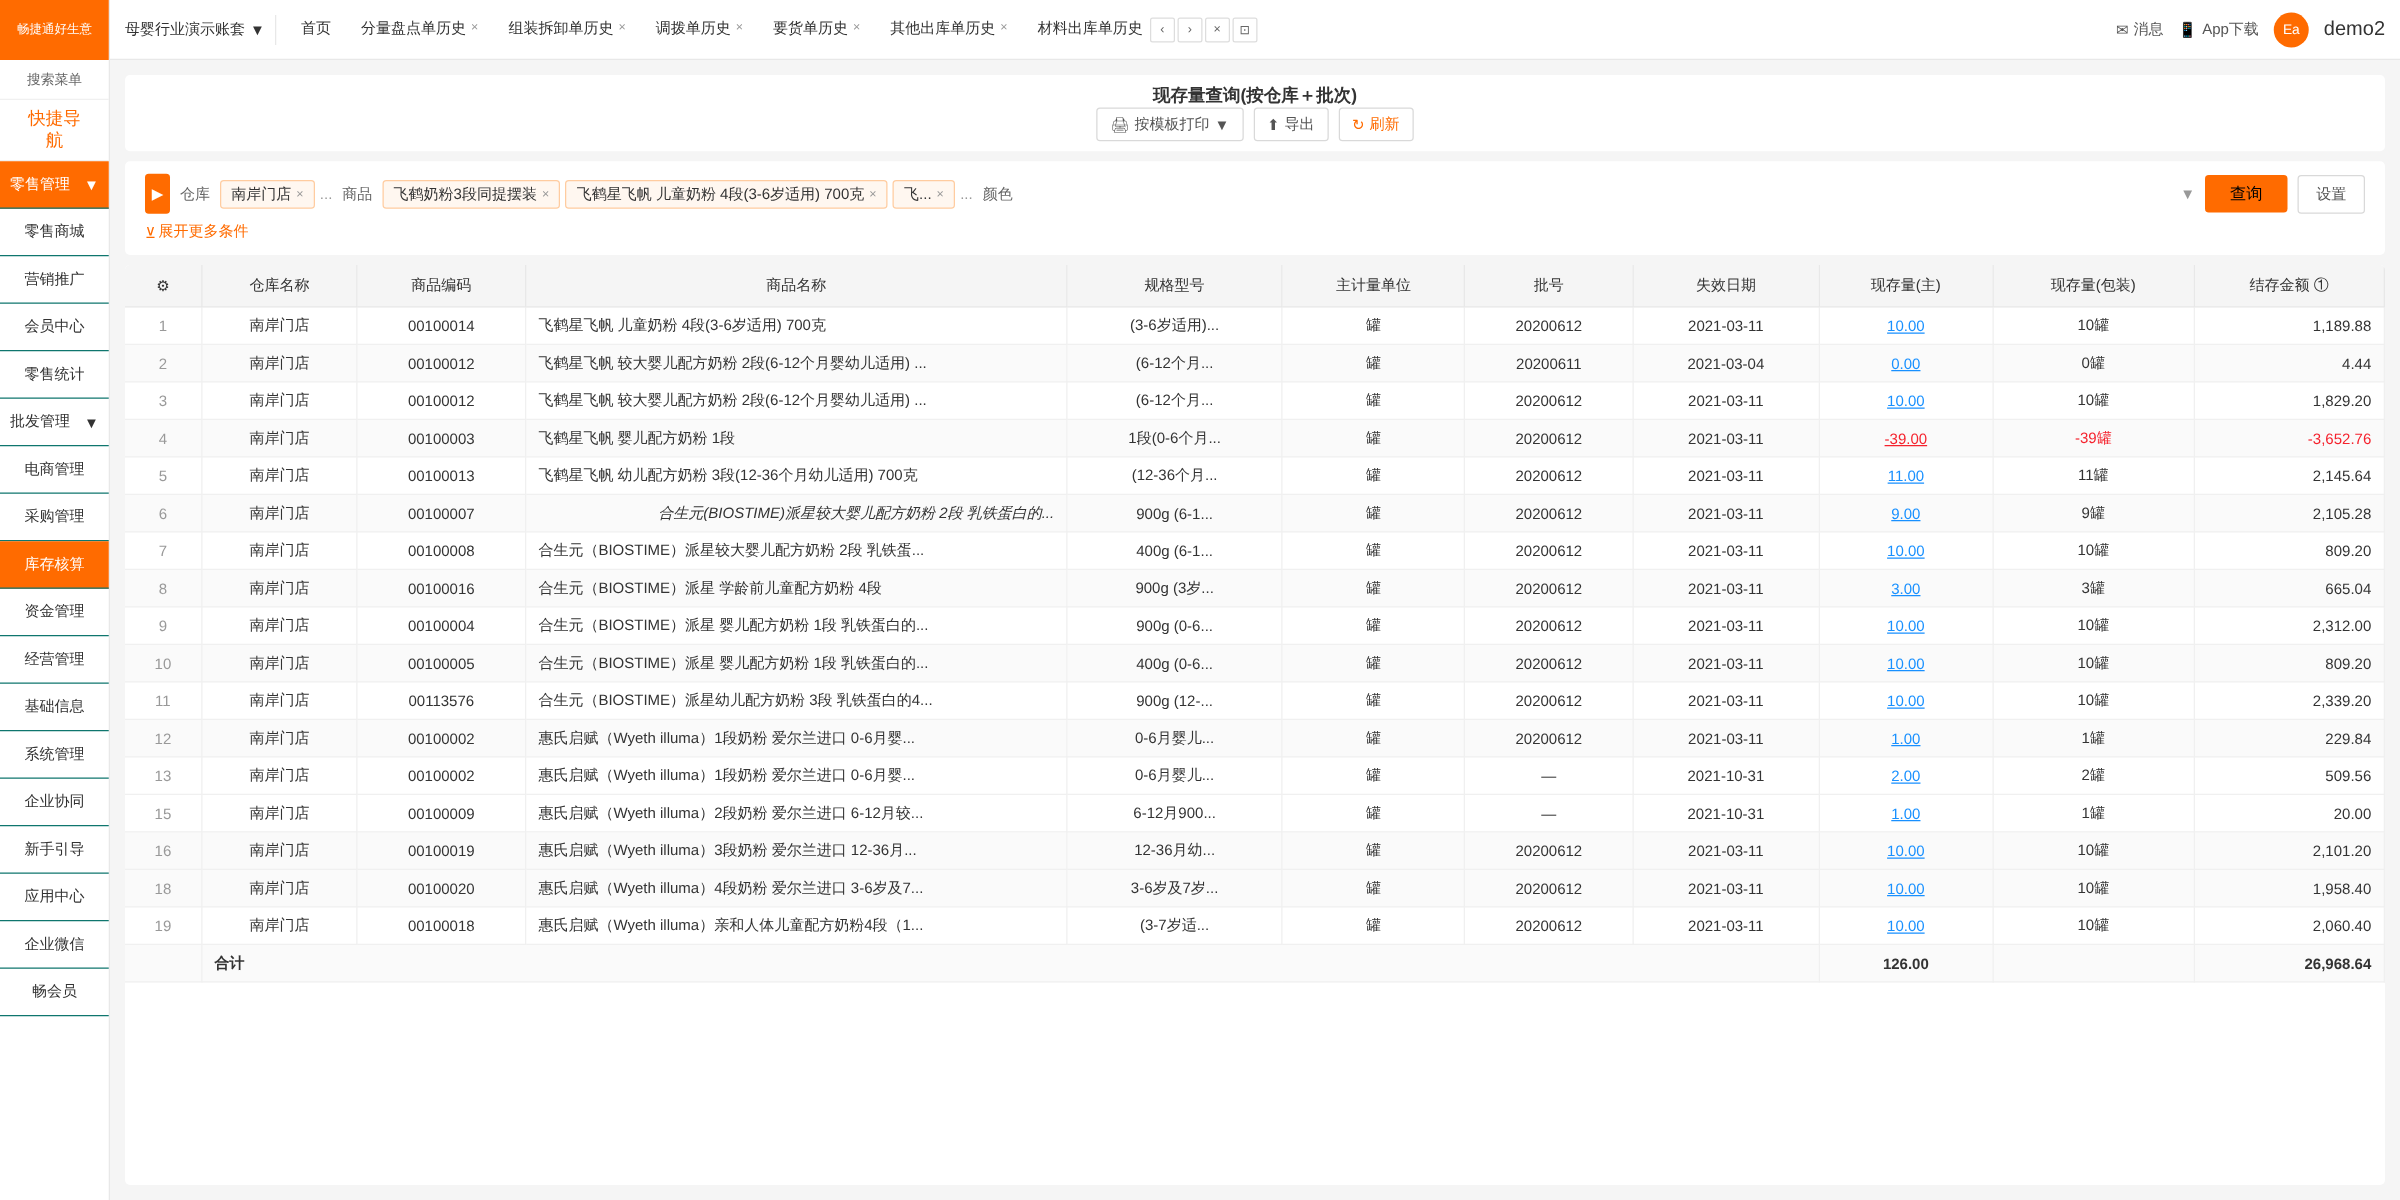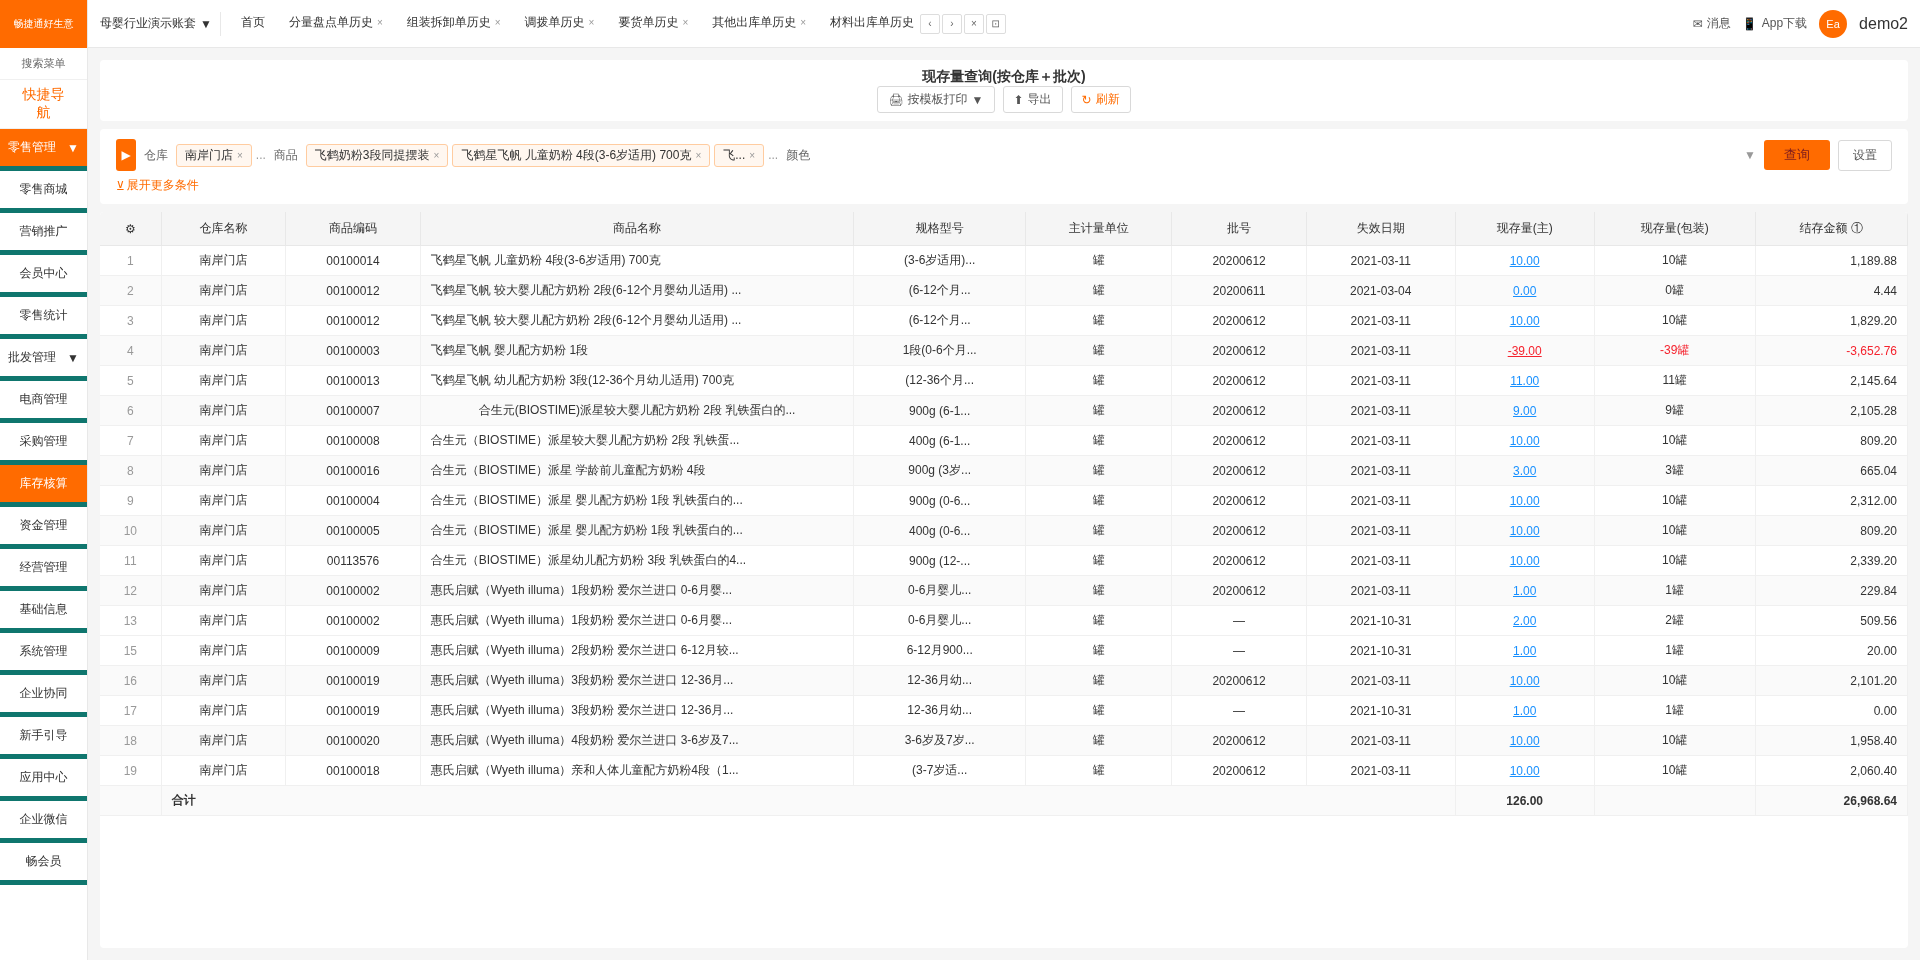--- a/index.html
+++ b/index.html
@@ -4,21 +4,21 @@
   <style>
     * { box-sizing: border-box; margin: 0; padding: 0; font-family: 'Microsoft YaHei', Arial, sans-serif; font-size: 12px; }
     body { background: #f5f5f5; width: 1920px; height: 960px; overflow: hidden; display: flex; }
 
     
     .sidebar { width: 88px; background: #fff; display: flex; flex-direction: column; border-right: 1px solid #e8e8e8; flex-shrink: 0; }
     .sidebar-logo { background: #ff6b00; color: #fff; padding: 8px 4px; text-align: center; font-size: 11px; line-height: 1.4; height: 48px; display: flex; align-items: center; justify-content: center; }
     .sidebar-logo span { font-size: 10px; }
     .sidebar-search { padding: 8px 4px; text-align: center; color: #666; font-size: 11px; border-bottom: 1px solid #f0f0f0; cursor: pointer; }
     .sidebar-nav-label { padding: 6px 18px; text-align: center; color: #ff6b00; font-size: 14px; border-bottom: 1px solid #f0f0f0; cursor: pointer; }
-    .sidebar-item { padding: 10px 4px; text-align: center; color: #333; font-size: 11px; border-bottom: 5px solid #0f766e; cursor: pointer; display: flex; flex-direction: column; align-items: center; gap: 2px; }
+    .sidebar-item { padding: 10px 4px; text-align: center; color: #333; font-size: 11px; border-bottom: 1px solid #0f766e; cursor: pointer; display: flex; flex-direction: column; align-items: center; gap: 2px; }
     .sidebar-item.active { background: #ff6b00; color: #fff; }
 
     
     .main { flex: 1; display: flex; flex-direction: column; overflow: hidden; }
 
     
     .top-bar { background: #fff; border-bottom: 1px solid #e8e8e8; height: 48px; display: flex; align-items: center; padding: 0 12px; gap: 0; overflow: hidden; }
     .top-bar-left { display: flex; align-items: center; gap: 0; flex: 1; overflow: hidden; }
     .top-nav-item { padding: 0 12px; height: 48px; display: flex; align-items: center; color: #333; font-size: 12px; cursor: pointer; white-space: nowrap; border-bottom: 2px solid transparent; position: relative; }
     .top-nav-item.home { color: #333; }
@@ -42,21 +42,21 @@
 
     
     .filter-area { background: #fff; padding: 10px 16px; border-radius: 4px; }
     .filter-row { display: flex; align-items: center; gap: 8px; flex-wrap: nowrap; }
     .filter-label { color: #666; white-space: nowrap; font-size: 12px; }
     .filter-tag-wrap { display: flex; align-items: center; gap: 4px; flex-wrap: wrap; }
     .filter-tag { background: #fff7f0; border: 1px solid #ffcca0; color: #333; padding: 2px 8px; border-radius: 3px; display: flex; align-items: center; gap: 4px; font-size: 12px; }
     .filter-tag .remove { color: #999; cursor: pointer; font-size: 10px; }
     .filter-dots { color: #999; cursor: pointer; }
     .filter-expand { color: #ff6b00; cursor: pointer; font-size: 12px; display: flex; align-items: center; gap: 2px; text-align: center; margin-top: 6px; }
-    .btn-query { background: #ff6b00; color: #7f1d1d; border: none; padding: 6px 20px; border-radius: 3px; cursor: pointer; font-size: 13px; }
+    .btn-query { background: #ff6b00; color: #000000; border: none; padding: 6px 20px; border-radius: 3px; cursor: pointer; font-size: 13px; }
     .btn-setting { background: #fff; border: 1px solid #d9d9d9; padding: 6px 14px; border-radius: 3px; cursor: pointer; color: #555; }
     .btn-orange-arrow { background: #ff6b00; border: none; color: #fff; width: 20px; height: 32px; cursor: pointer; border-radius: 3px; display: flex; align-items: center; justify-content: center; font-size: 12px; flex-shrink: 0; }
 
     
     .table-wrap { flex: 1; background: #fff; border-radius: 4px; overflow: auto; }
     table { width: 100%; border-collapse: collapse; }
     table thead tr { background: #f5f5f5; }
     table th { padding: 8px 10px; text-align: center; color: #333; font-weight: normal; border-bottom: 1px solid #e8e8e8; border-right: 1px solid #e8e8e8; font-size: 12px; white-space: nowrap; }
     table td { padding: 6px 10px; text-align: center; border-bottom: 1px solid #f0f0f0; border-right: 1px solid #f0f0f0; font-size: 12px; color: #333; white-space: nowrap; }
     table td.product-name { text-align: left; max-width: 240px; overflow: hidden; text-overflow: ellipsis; }
@@ -327,21 +327,21 @@
     <td>20200612</td>
     <td>2021-03-11</td>
     <td class="number-link" style="">11.00</td>
     <td style="">11罐</td>
     <td class="right" style="">2,145.64</td>
   </tr>
             <tr style="background: rgb(250, 250, 250);">
     <td class="row-num">6</td>
     <td>南岸门店</td>
     <td>00100007</td>
-    <td class="product-name" style="text-align:center;max-width:240px;overflow:hidden;text-overflow:ellipsis;">合生元(BIOSTIME)派星较大婴儿配方奶粉 2段 乳铁蛋白的...</td>
+    <td class="product-name" style="text-align:right;max-width:240px;overflow:hidden;text-overflow:ellipsis;font-style:italic;">合生元(BIOSTIME)派星较大婴儿配方奶粉 2段 乳铁蛋白的...</td>
     <td>900g (6-1...</td>
     <td>罐</td>
     <td>20200612</td>
     <td>2021-03-11</td>
     <td class="number-link" style="">9.00</td>
     <td style="">9罐</td>
     <td class="right" style="">2,105.28</td>
   </tr>
             <tr style="background: rgb(255, 255, 255);">
     <td class="row-num">7</td>
@@ -452,33 +452,20 @@
     <td>南岸门店</td>
     <td>00100019</td>
     <td class="product-name" style="text-align:left;max-width:240px;overflow:hidden;text-overflow:ellipsis;">惠氏启赋（Wyeth illuma）3段奶粉 爱尔兰进口 12-36月...</td>
     <td>12-36月幼...</td>
     <td>罐</td>
     <td>20200612</td>
     <td>2021-03-11</td>
     <td class="number-link" style="">10.00</td>
     <td style="">10罐</td>
     <td class="right" style="">2,101.20</td>
-  </tr>
-            <tr style="background: rgb(255, 255, 255);">
-    <td class="row-num">17</td>
-    <td>南岸门店</td>
-    <td>00100019</td>
-    <td class="product-name" style="text-align:left;max-width:240px;overflow:hidden;text-overflow:ellipsis;">惠氏启赋（Wyeth illuma）3段奶粉 爱尔兰进口 12-36月...</td>
-    <td>12-36月幼...</td>
-    <td>罐</td>
-    <td>—</td>
-    <td>2021-10-31</td>
-    <td class="number-link" style="">1.00</td>
-    <td style="">1罐</td>
-    <td class="right" style="">0.00</td>
   </tr>
             <tr style="background: rgb(250, 250, 250);">
     <td class="row-num">18</td>
     <td>南岸门店</td>
     <td>00100020</td>
     <td class="product-name" style="text-align:left;max-width:240px;overflow:hidden;text-overflow:ellipsis;">惠氏启赋（Wyeth illuma）4段奶粉 爱尔兰进口 3-6岁及7...</td>
     <td>3-6岁及7岁...</td>
     <td>罐</td>
     <td>20200612</td>
     <td>2021-03-11</td>

